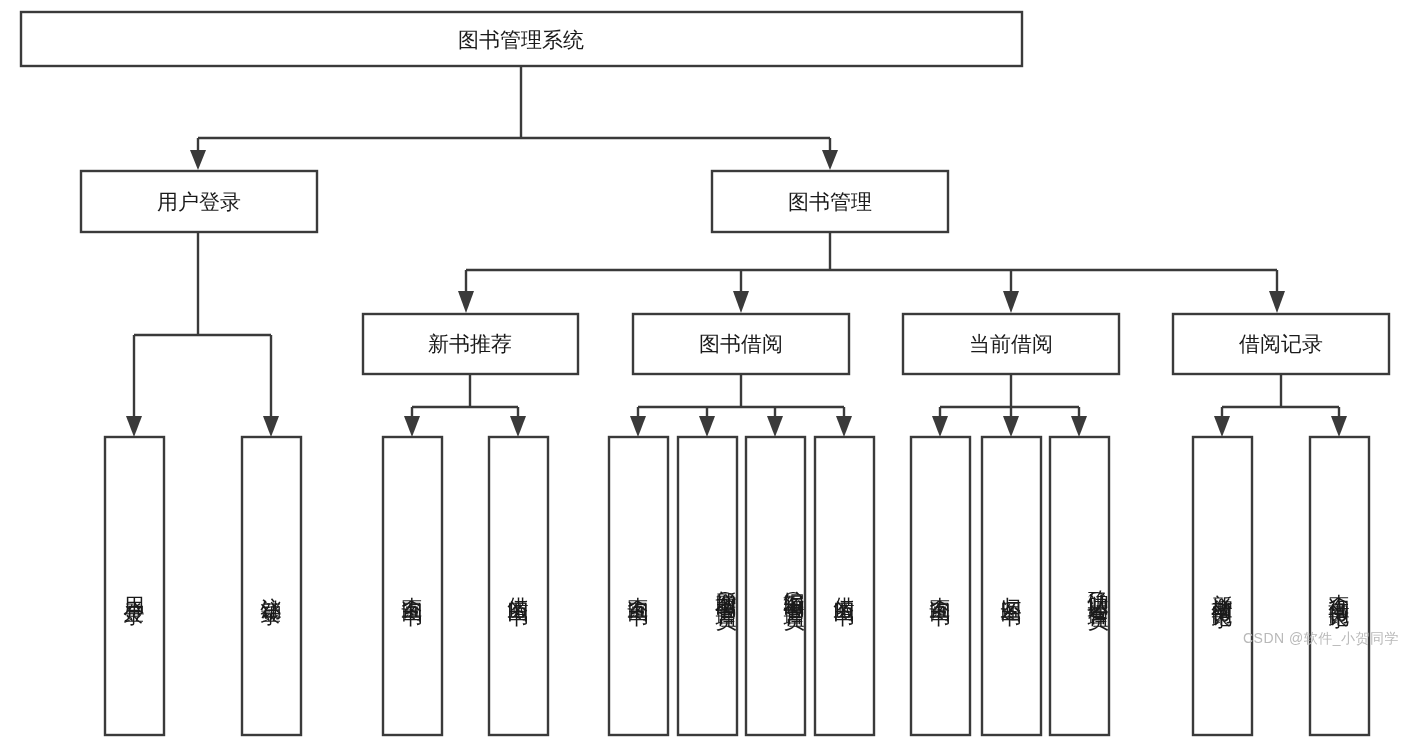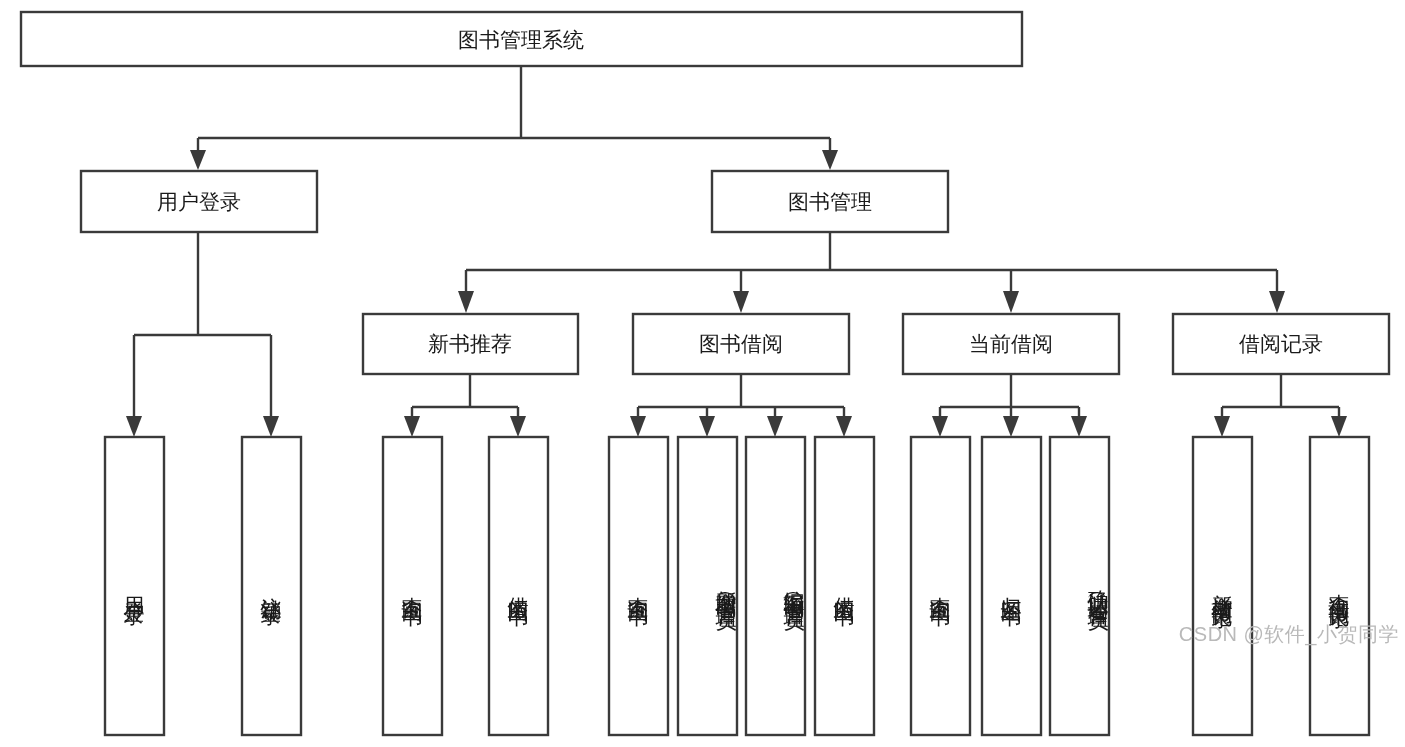--- a/index.html
+++ b/index.html
@@ -63,21 +63,21 @@
     align-items: center;
     justify-content: center;
     white-space: nowrap;
     pointer-events: none;
   }
   .watermark {
     position: absolute;
     right: 6px;
     bottom: 4px;
     font-family: "Liberation Sans", "DejaVu Sans", sans-serif;
-    font-size: 20px;
+    font-size: 14px;
     color: #b9b9b9;
     letter-spacing: 0.5px;
     white-space: nowrap;
   }
 </style>
 </head>
 <body>
 
 <div id="diagram-root">
 

